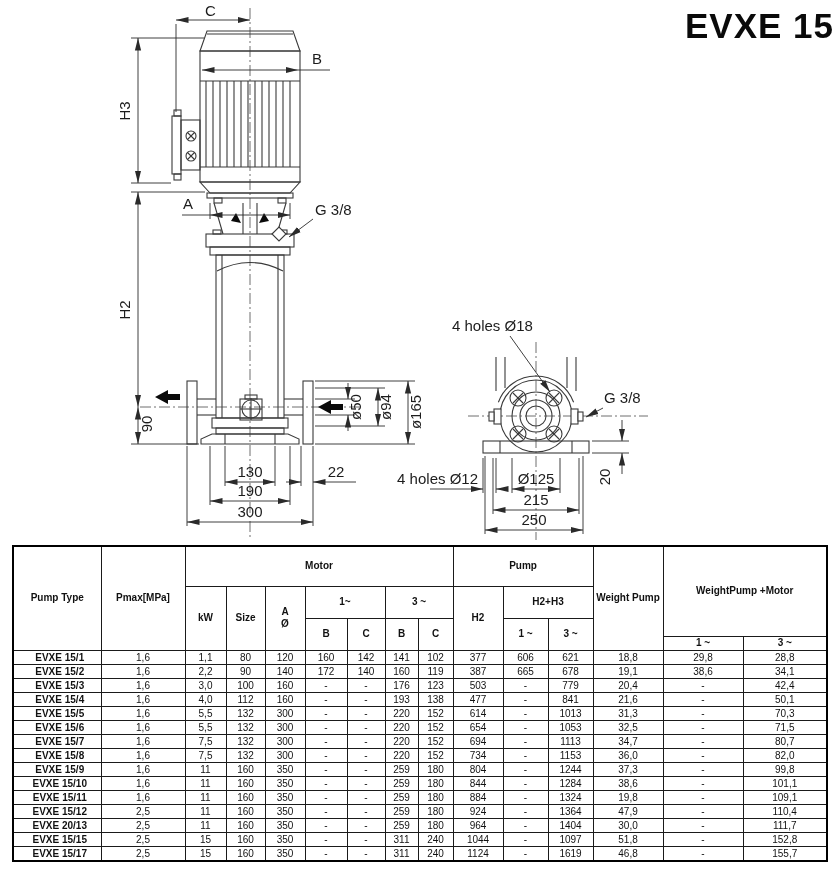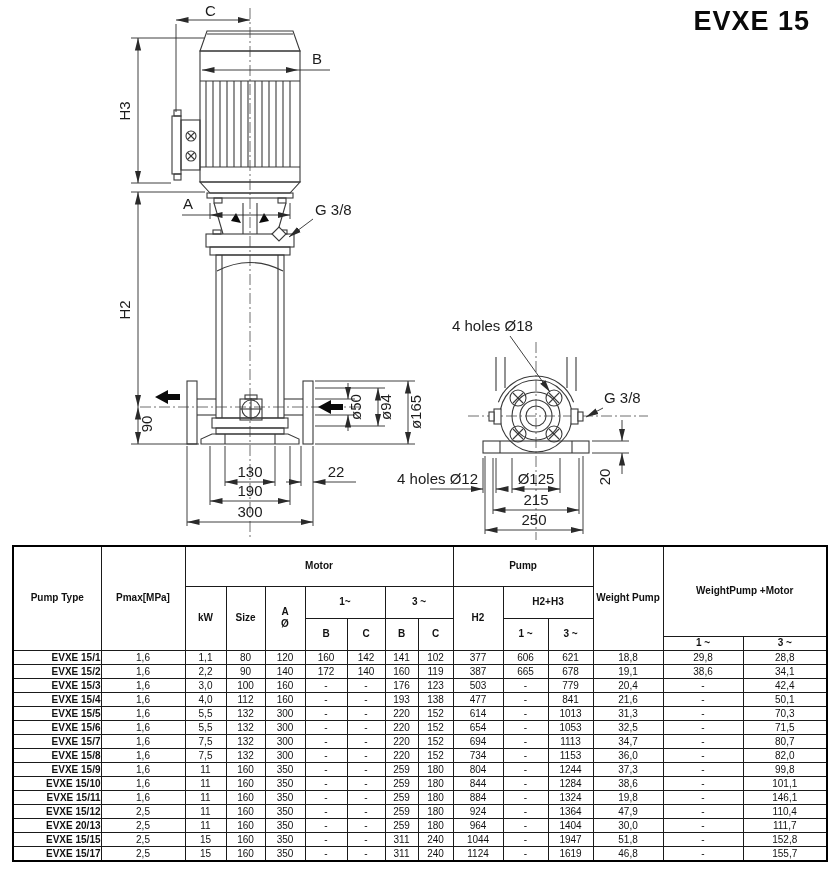--- a/index.html
+++ b/index.html
@@ -1,35 +1,35 @@
 <!DOCTYPE html>
 <html><head>
 <meta charset="utf-8">
 <style>
   html,body{margin:0;padding:0;background:#fff;}
   .page{position:relative;width:838px;height:871px;background:#fff;
         font-family:"Liberation Sans",sans-serif;overflow:hidden;}
-  .title{position:absolute;top:6px;left:598px;width:212px;text-align:right;
-         font-size:27px;font-weight:bold;color:#0a0a0a;letter-spacing:1px;}
+  .title{position:absolute;top:6px;left:622px;width:212px;text-align:right;
+         font-size:35px;font-weight:bold;color:#0a0a0a;letter-spacing:1px;}
   svg text{font-family:"Liberation Sans",sans-serif;}
   .dl{font-size:15px;fill:#1c1c1c;}
   .ln{stroke:#3a3a3a;stroke-width:1.1;fill:none;}
   .lf{stroke:#3a3a3a;stroke-width:1.1;fill:#fff;}
   .dim{stroke:#2a2a2a;stroke-width:0.9;fill:none;}
   .cl{stroke:#4a4a4a;stroke-width:0.8;fill:none;stroke-dasharray:11 3 2 3;}
   .flow{fill:#0a0a0a;stroke:none;}
   
   .tblwrap{position:absolute;left:12px;top:545px;}
   table{border-collapse:collapse;table-layout:fixed;width:814px;
         border:2px solid #000;}
   th,td{border:1px solid #1a1a1a;text-align:center;vertical-align:middle;
         padding:0;color:#111;overflow:hidden;white-space:nowrap;}
   thead th{font-size:10px;font-weight:bold;white-space:normal;line-height:1.25;}
   tbody td{font-size:10px;height:13px;line-height:13px;}
-  tbody td.ptype{text-align:right;padding-left:5px;font-weight:bold;}
+  tbody td.ptype{text-align:center;padding-left:5px;font-weight:bold;}
   tr.hr1{height:40px;} tr.hr2{height:32px;} tr.hr3{height:18px;} tr.hr4{height:14px;}
 </style>
 </head>
 <body>
 
 <div class="page">
 
   <div class="title">EVXE 15</div>
 
   <svg width="838" height="545" viewBox="0 0 838 545">
@@ -518,21 +518,21 @@
             <td>350</td>
             <td>-</td>
             <td>-</td>
             <td>259</td>
             <td>180</td>
             <td>884</td>
             <td>-</td>
             <td>1324</td>
             <td>19,8</td>
             <td>-</td>
-            <td>146,1</td>
+            <td>109,1</td>
           </tr>
           <tr>
             <td class="ptype">EVXE 15/12</td>
             <td>2,5</td>
             <td>11</td>
             <td>160</td>
             <td>350</td>
             <td>-</td>
             <td>-</td>
             <td>259</td>
@@ -566,21 +566,21 @@
             <td>2,5</td>
             <td>15</td>
             <td>160</td>
             <td>350</td>
             <td>-</td>
             <td>-</td>
             <td>311</td>
             <td>240</td>
             <td>1044</td>
             <td>-</td>
-            <td>1947</td>
+            <td>1097</td>
             <td>51,8</td>
             <td>-</td>
             <td>152,8</td>
           </tr>
           <tr>
             <td class="ptype">EVXE 15/17</td>
             <td>2,5</td>
             <td>15</td>
             <td>160</td>
             <td>350</td>

